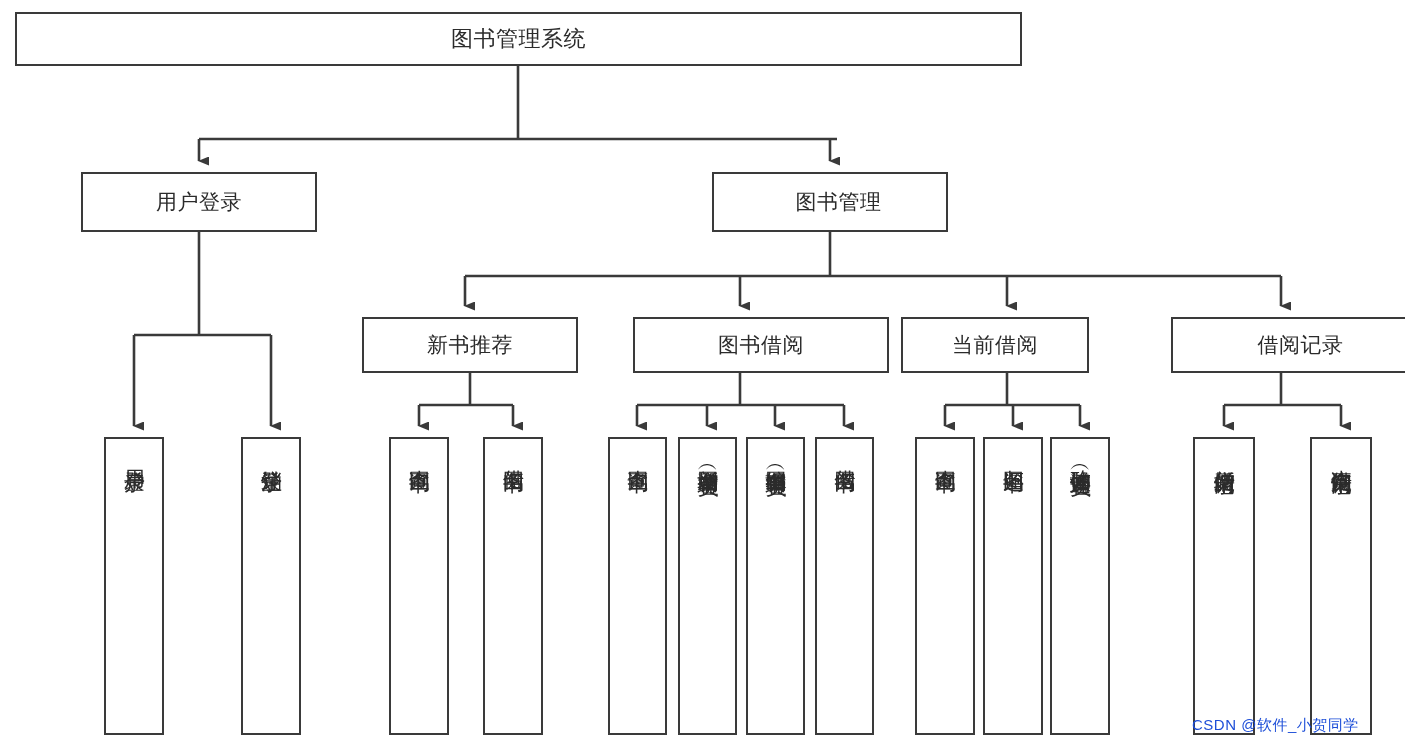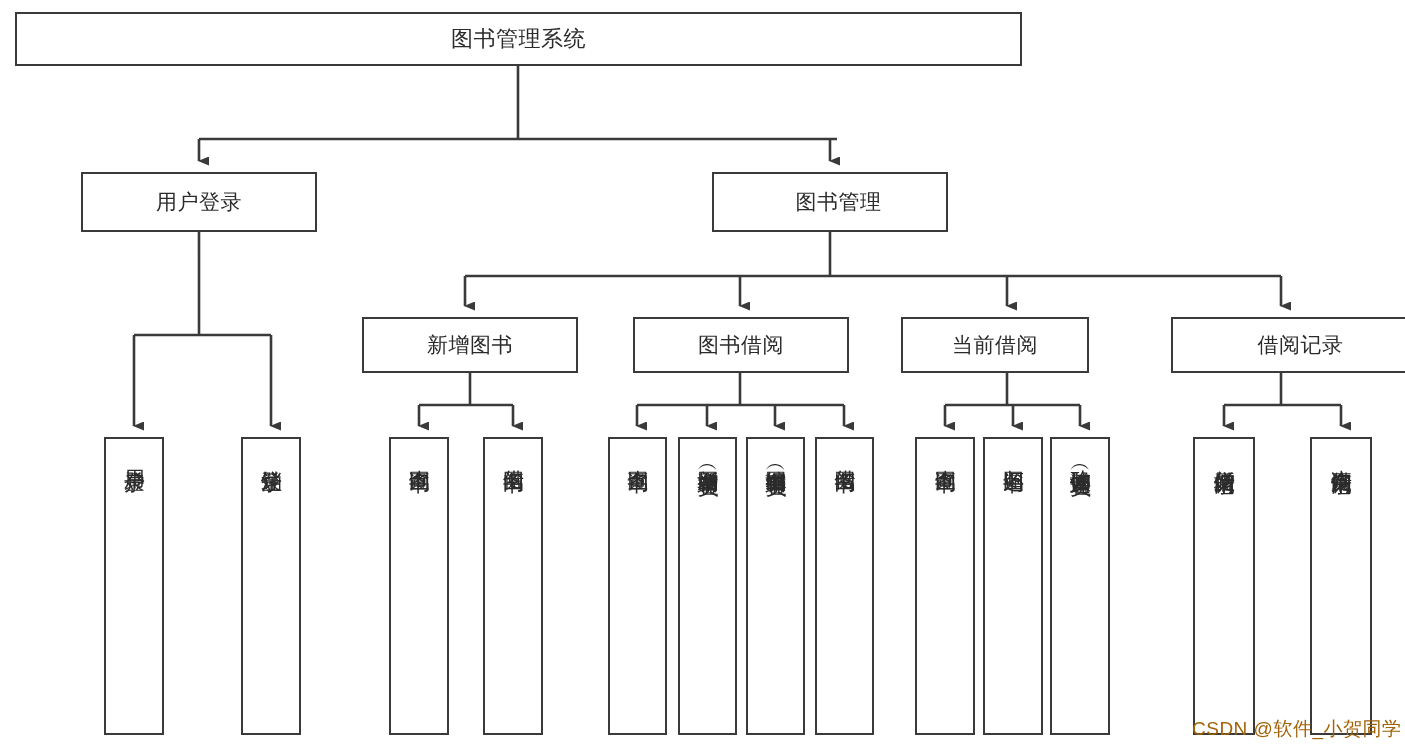--- a/index.html
+++ b/index.html
@@ -59,22 +59,22 @@
   .node.vert .lbl {
     writing-mode: vertical-rl;
     text-orientation: upright;
     font-size: 21px;
     line-height: 1.18;
     letter-spacing: 1px;
     white-space: nowrap;
   }
   .watermark {
     position: absolute;
-    font-size: 19px;
-    color: #a16207;
+    font-size: 15px;
+    color: #1d4ed8;
     letter-spacing: 0.5px;
     white-space: nowrap;
     user-select: none;
   }
 </style>
 </head>
 <body>
 
 <div id="canvas">
 
@@ -133,23 +133,23 @@
   </div>
 
   <div class="node horiz" style="left:81px; top:172px; width:236px; height:60px;">
     <span class="lbl">用户登录</span>
   </div>
   <div class="node horiz" style="left:712px; top:172px; width:236px; height:60px;padding-left:17px;">
     <span class="lbl">图书管理</span>
   </div>
 
   <div class="node horiz" style="left:362px; top:317px; width:216px; height:56px;">
-    <span class="lbl">新增图书</span>
-  </div>
-  <div class="node horiz" style="left:633px; top:317px; width:216px; height:56px;">
+    <span class="lbl">新书推荐</span>
+  </div>
+  <div class="node horiz" style="left:633px; top:317px; width:256px; height:56px;">
     <span class="lbl">图书借阅</span>
   </div>
   <div class="node horiz" style="left:901px; top:317px; width:188px; height:56px;">
     <span class="lbl">当前借阅</span>
   </div>
   <div class="node horiz" style="left:1171px; top:317px; width:259px; height:56px;">
     <span class="lbl">借阅记录</span>
   </div>
 
   <div class="node vert" style="left:104px; top:437px; width:60px; height:298px;">

